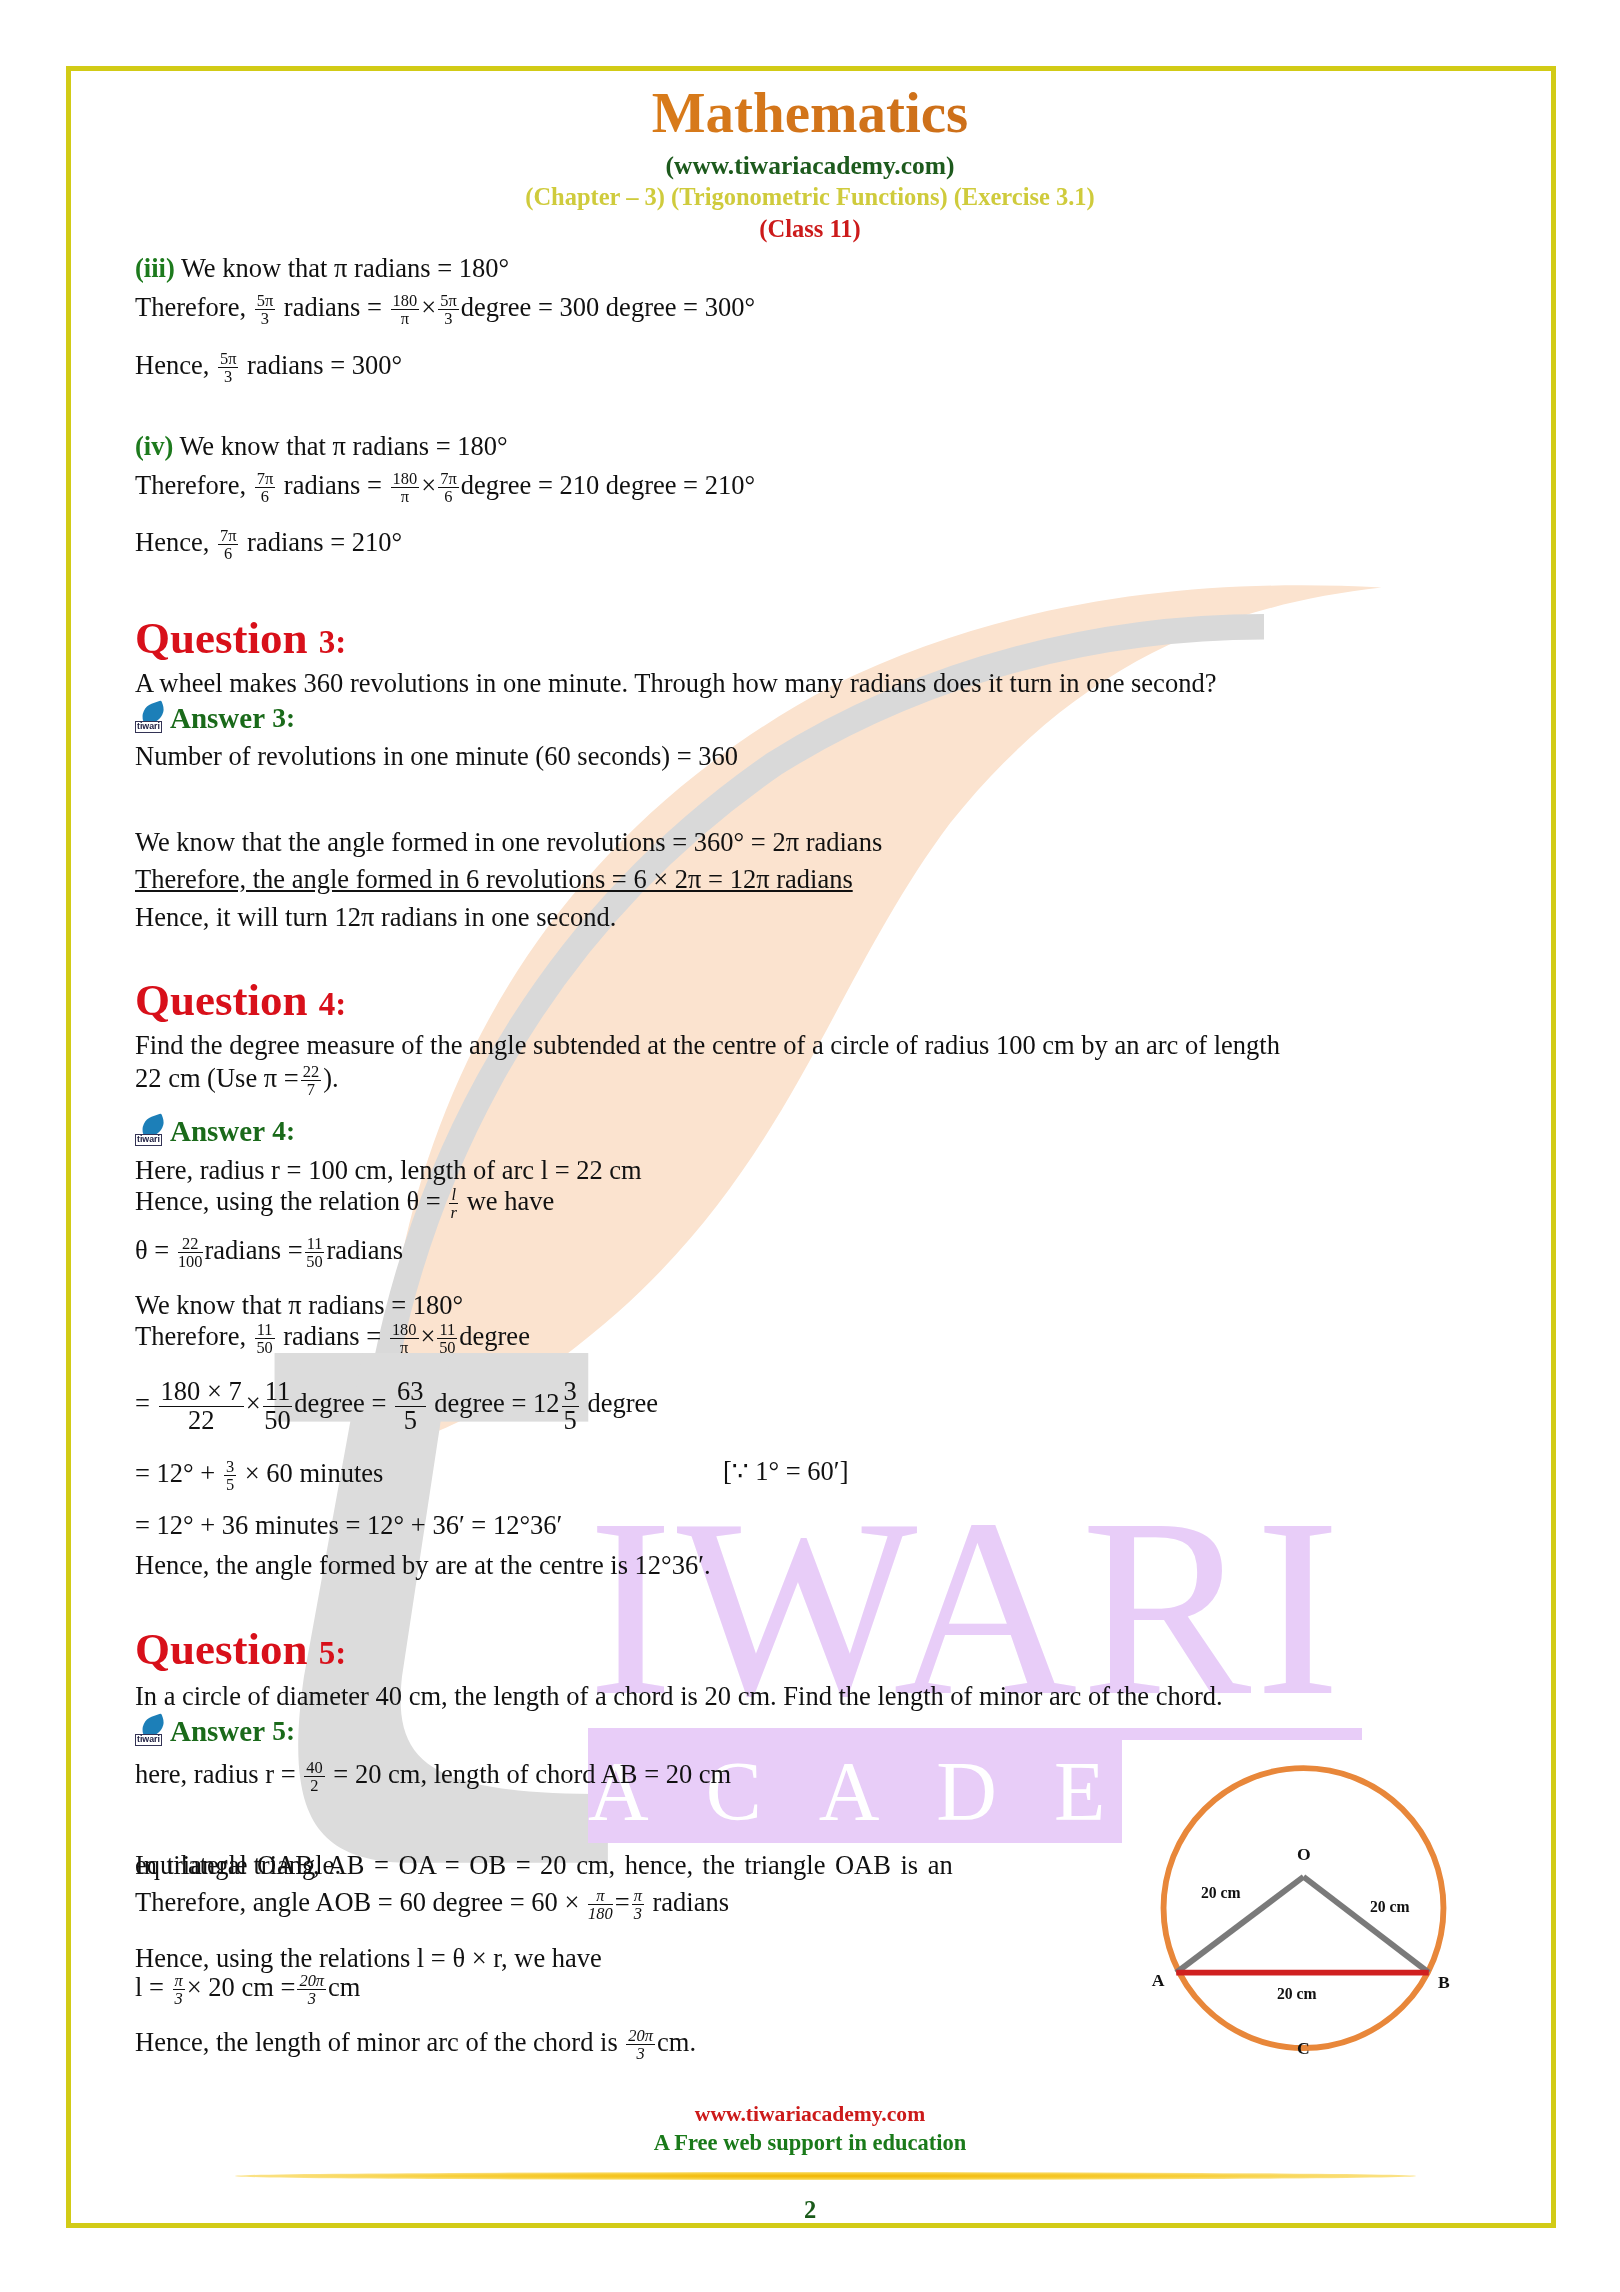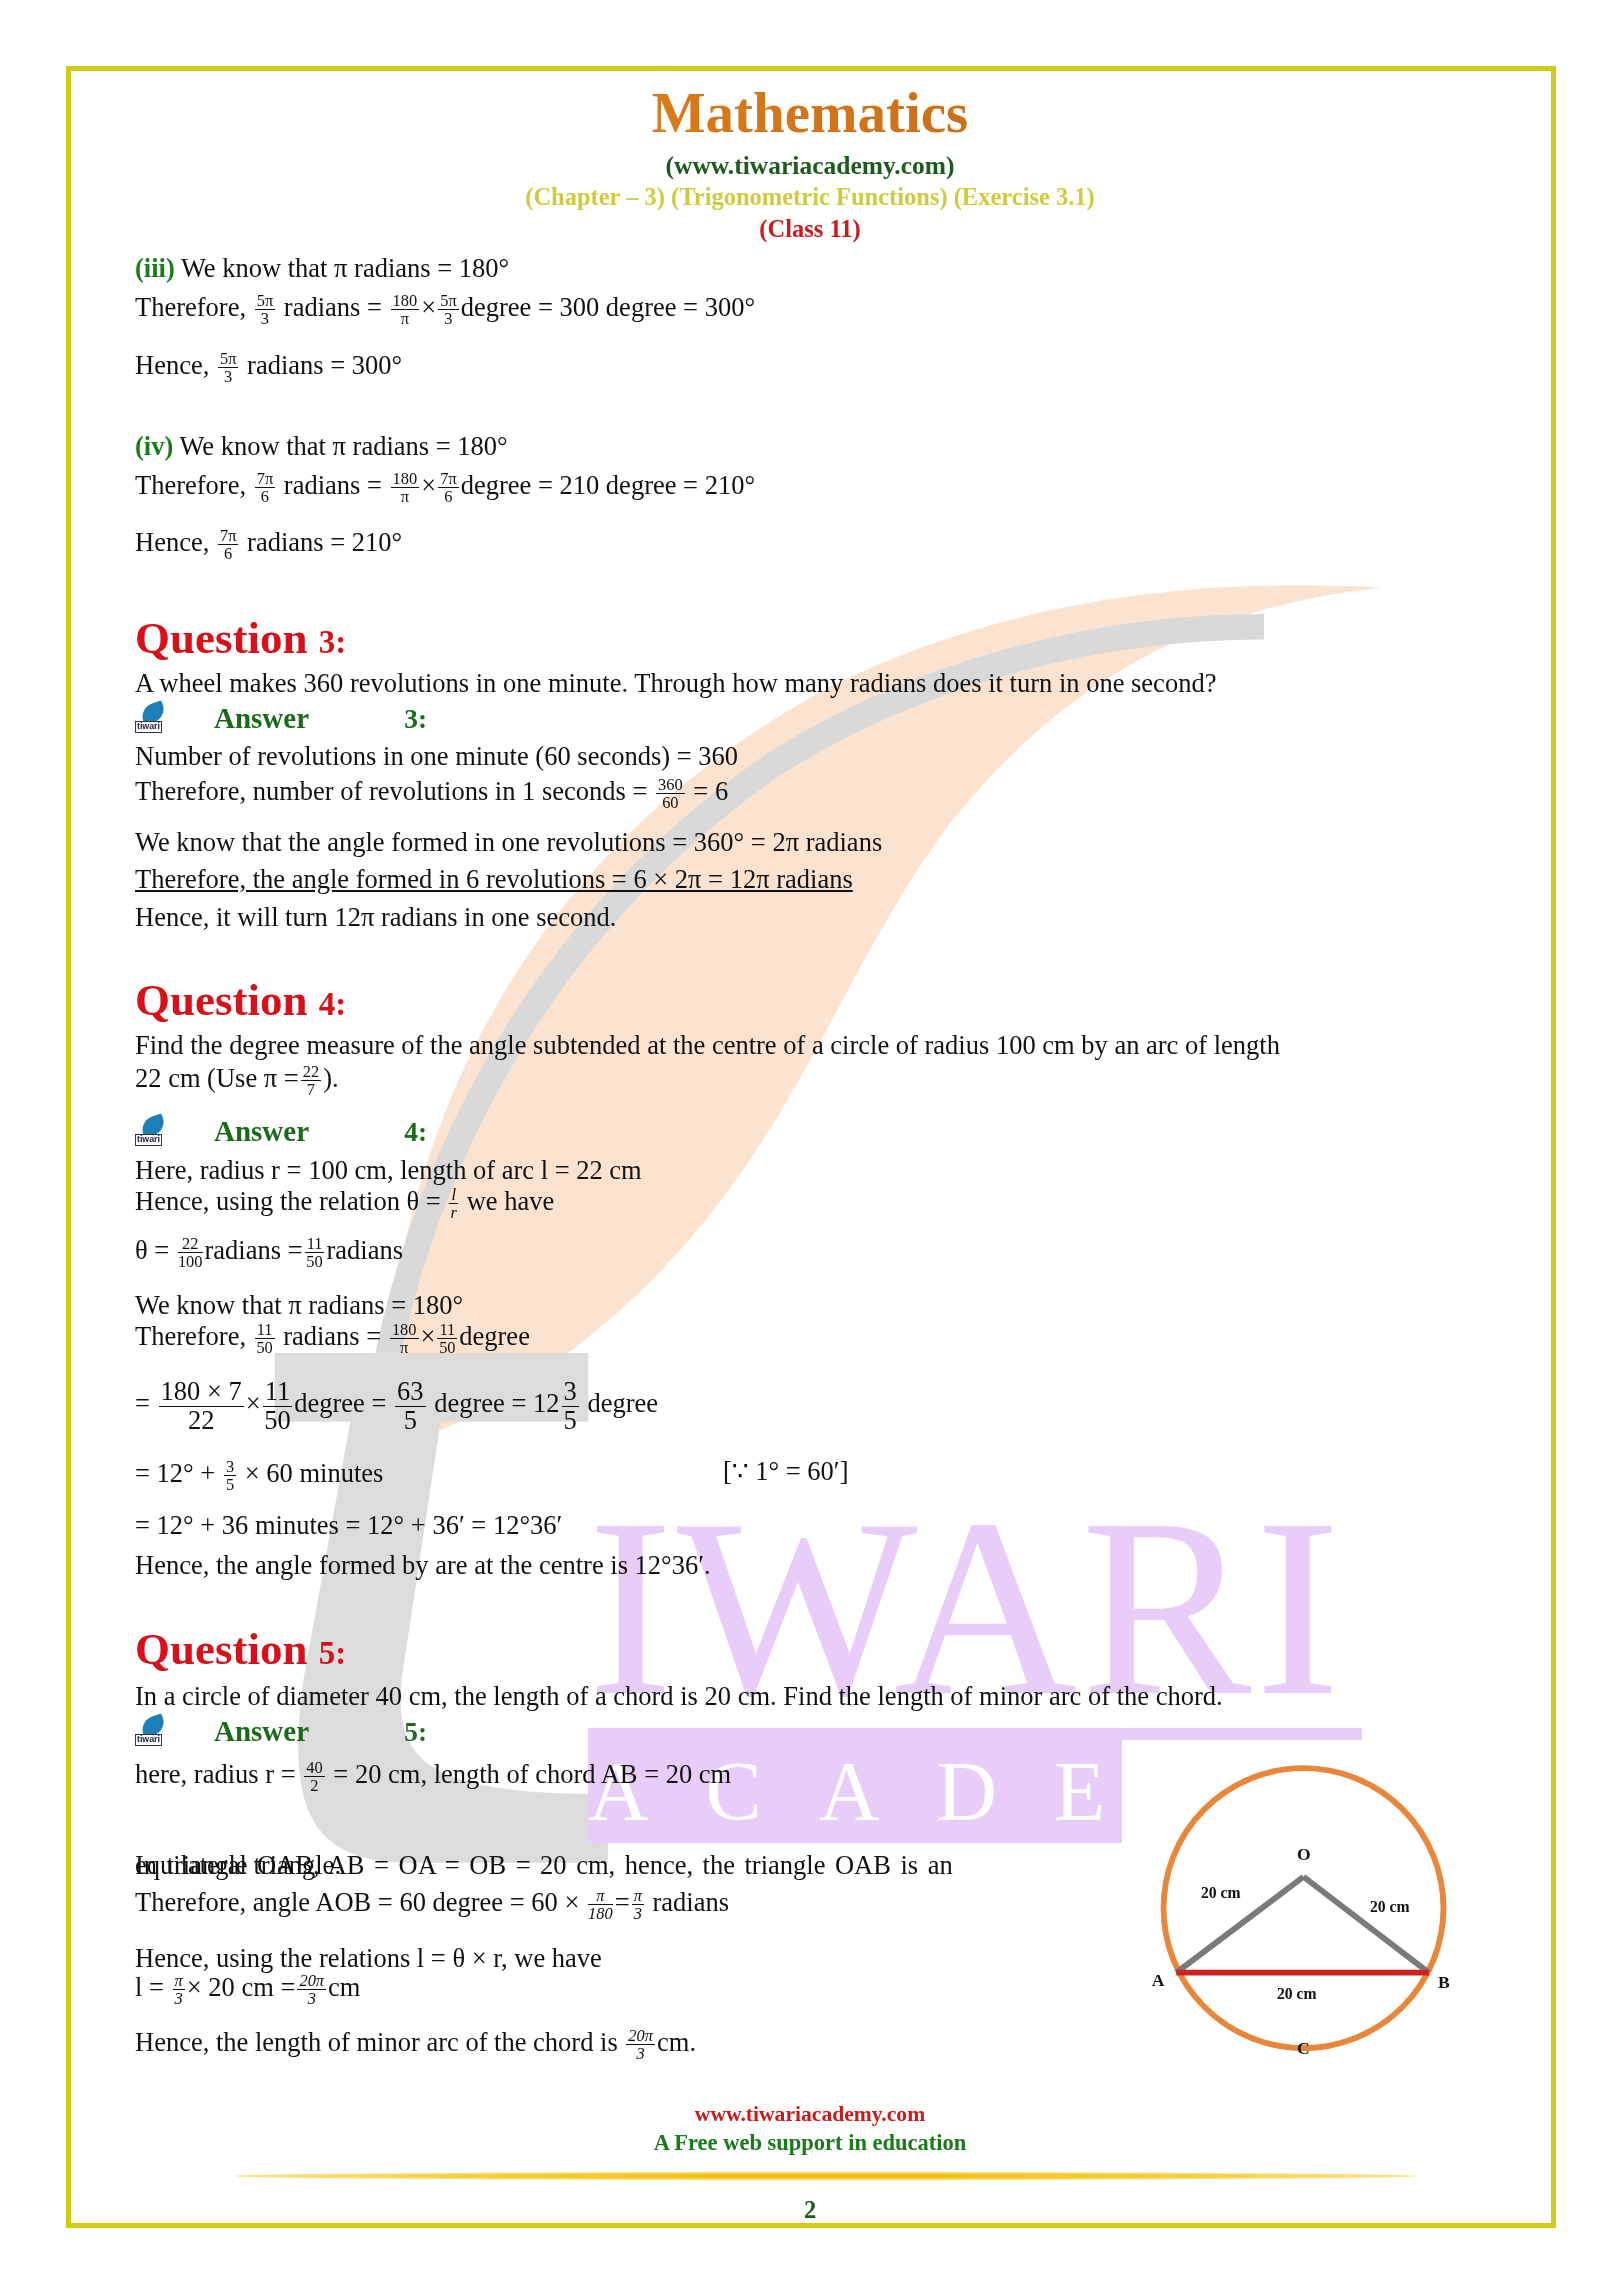--- a/index.html
+++ b/index.html
@@ -20,21 +20,21 @@
   .title { top:80px; font-size:57px; color:#e8891c; font-family:"Liberation Serif", serif;
            background:linear-gradient(90deg,#f49a1a,#d2741a,#b85d18); -webkit-background-clip:text; background-clip:text; color:transparent; }
   .site { top:151px; font-size:25.5px; color:#1d5a1d; }
   .chapter { top:183px; font-size:24.5px; color:#cfcb3c; }
   .cls { top:215px; font-size:24.5px; color:#cc1a1a; }
 
   .ln { position:absolute; left:135px; font-size:26.5px; white-space:nowrap; line-height:1; }
   .ln .lab { color:#1d7a1d; font-weight:bold; }
   .qh { position:absolute; left:135px; font-size:45px; font-weight:bold; color:#d8101a; line-height:1; }
   .qh .num { font-size:33px; }
-  .ah { position:absolute; left:135px; font-size:29px; font-weight:bold; color:#1a6a1a; line-height:1; display:flex; align-items:flex-end;gap:44px; }
+  .ah { position:absolute; left:135px; font-size:29px; font-weight:bold; color:#1a6a1a; line-height:1; display:flex; align-items:center; }
   .ah .num { font-size:27.4px; }
   .feather { display:inline-block; width:33px; height:29px; position:relative; margin-right:2px; }
   .feather .f1 { position:absolute; left:5.9px; top:0; width:23.5px; height:17.6px; background:#1c7fb8;
                  border-radius:13.7px 2px 13.7px 2px; transform:rotate(-20deg); }
   .feather .f2 { position:absolute; left:0; bottom:0; font-size:8.8px; color:#224; font-weight:bold; font-family:"Liberation Sans",sans-serif;
                  border:1px solid #335; padding:0 1px; background:#fff; line-height:9.8px; }
 
   .frac { display:inline-block; vertical-align:middle; text-align:center; font-size:0.62em; line-height:1.05; margin:0 2px; }
   .frac > span { display:block; }
   .frac .top { border-bottom:1.5px solid #111; padding:0 2px; }
@@ -108,25 +108,20 @@
   </div>
   <div class="ln" style="top:670px;">A wheel makes 360 revolutions in one minute. Through how many radians does it turn in one second?</div>
   <div class="ah" style="top:704px;">
     <span class="feather">
         <span class="f1"></span>
         <span class="f2">tiwari</span>
       </span>
     <span>Answer</span>&nbsp;<span class="num">3:</span>
   </div>
   <div class="ln" style="top:743px;">Number of revolutions in one minute (60 seconds) = 360</div>
-  <div class="ln" style="top:776px;">
-    <span>Therefore, number of revolutions in 1 seconds =</span>
-    <span class="frac"><span class="top">360</span><span>60</span></span>
-    <span>= 6</span>
-  </div>
   <div class="ln" style="top:829px;">We know that the angle formed in one revolutions = 360° = 2π radians</div>
   <div class="ln" style="top:866px;text-decoration:underline;">Therefore, the angle formed in 6 revolutions = 6 × 2π = 12π radians</div>
   <div class="ln" style="top:904px;">Hence, it will turn 12π radians in one second.</div>
 
   <div class="qh" style="top:978px;">
     <span>Question</span> <span class="num">4:</span>
   </div>
   <div class="ln" style="top:1032px;">Find the degree measure of the angle subtended at the centre of a circle of radius 100 cm by an arc of length</div>
   <div class="ln" style="top:1063px;">
     <span>22 cm (Use π =</span><span class="frac"><span class="top">22</span><span>7</span></span><span>).</span>

